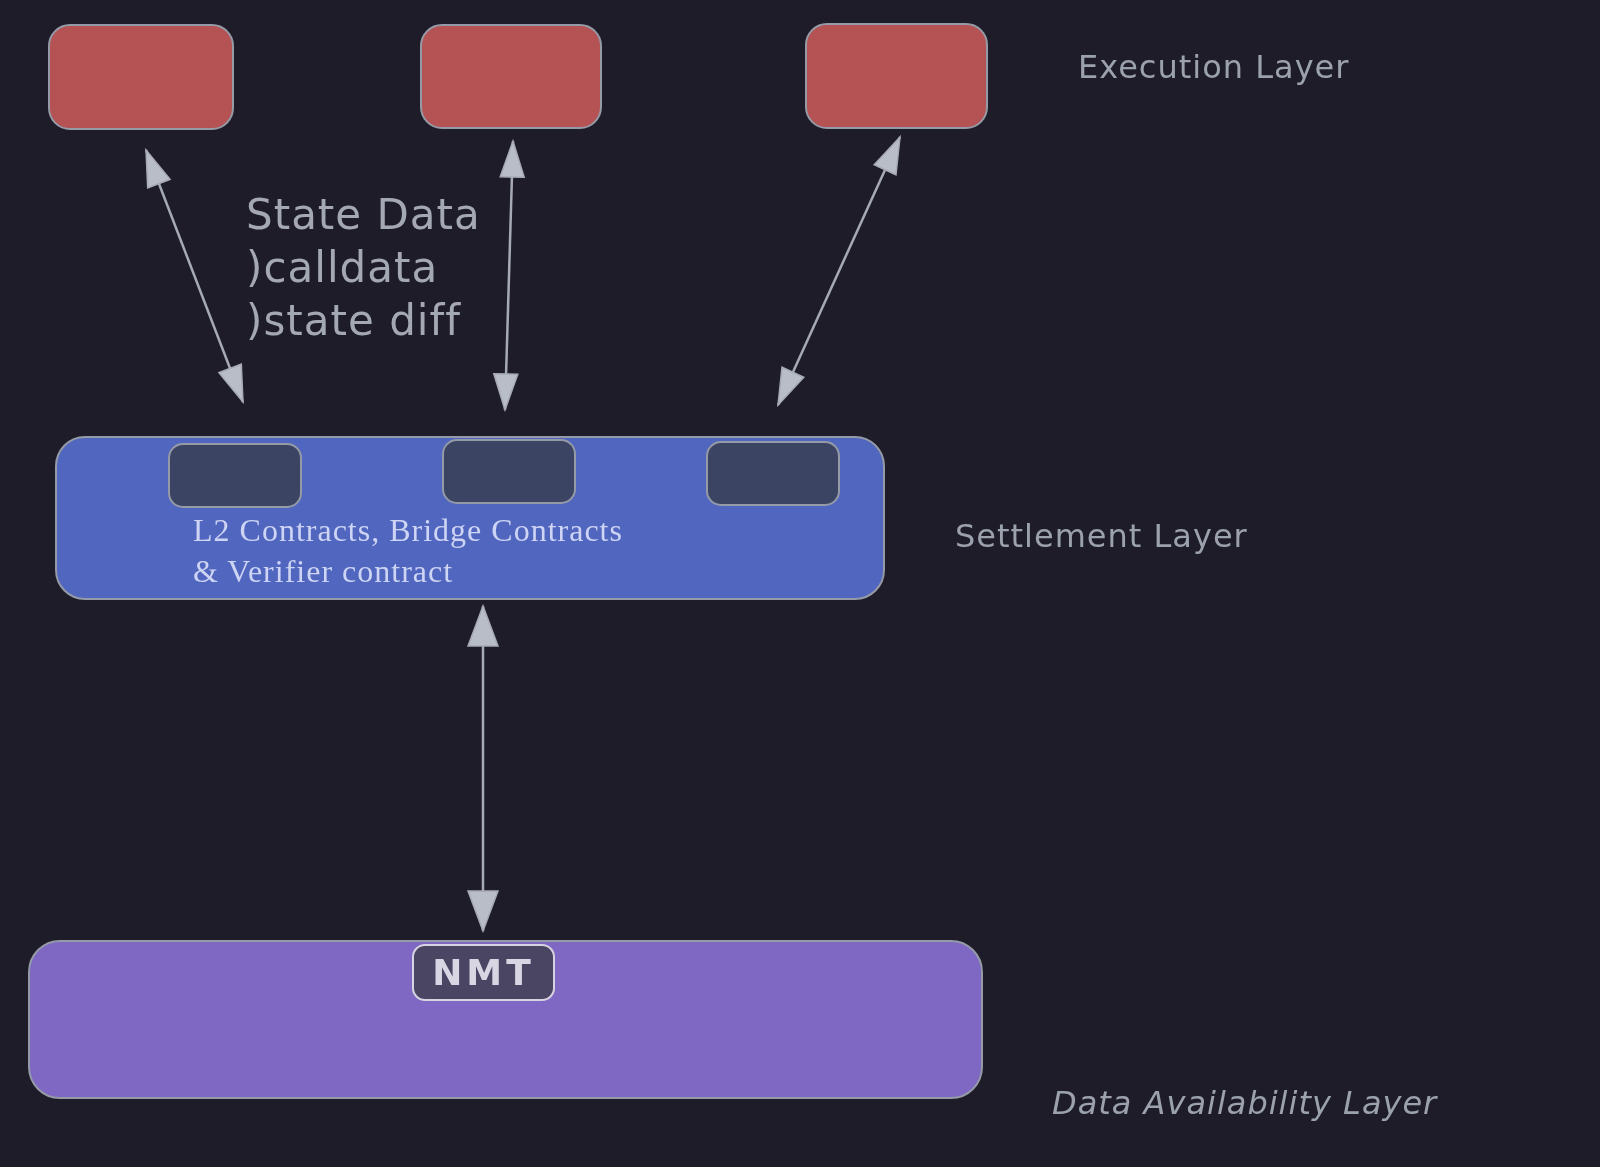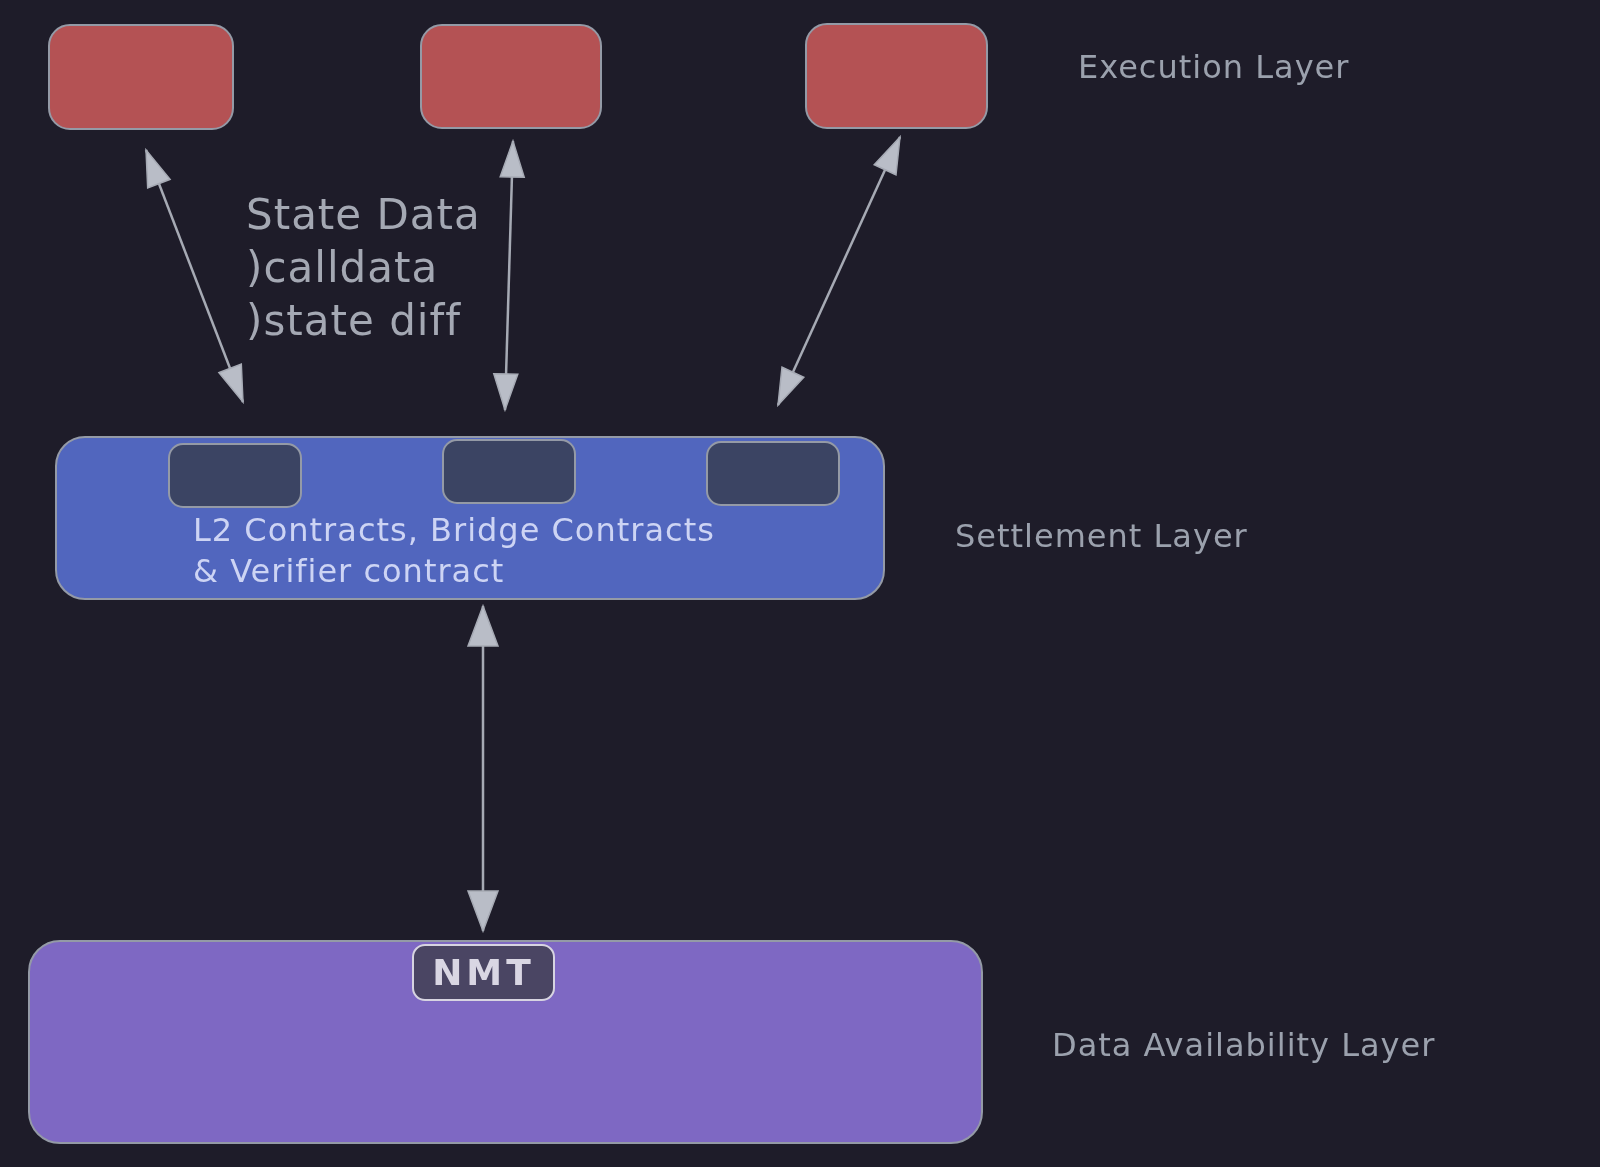--- a/index.html
+++ b/index.html
@@ -28,54 +28,54 @@
   .arrows line{stroke:var(--arrow-line);stroke-width:2.5;}
   .arrows polygon{fill:var(--arrow-head);stroke:var(--arrow-line);stroke-width:1.5;}
   .node{position:absolute;border:2px solid var(--box-border);box-sizing:border-box;}
   .red{background:var(--node-red);border-radius:22px;}
   .r1{left:48px;top:24px;width:186px;height:106px;}
   .r2{left:420px;top:24px;width:182px;height:105px;}
   .r3{left:805px;top:23px;width:183px;height:106px;}
   .settlement{
     position:absolute;left:55px;top:436px;width:830px;height:164px;
     background:var(--settlement-blue);border:2px solid var(--box-border);
-    border-radius:30px;box-sizing:border-box;
+    border-radius:30px;box-sizing:border-box;font-family:Liberation Serif, serif;
   }
   .slot{
     position:absolute;width:134px;height:65px;
     background:var(--slot-slate);border:2px solid var(--box-border);
     border-radius:15px;box-sizing:border-box;
   }
   .s1{left:111px;top:5px;}
   .s2{left:385px;top:1px;}
   .s3{left:649px;top:3px;}
   .settlement-text{
     position:absolute;left:136px;top:72px;
     font-size:32px;line-height:41px;color:var(--box-text);
     white-space:pre-line;letter-spacing:1px;
   }
   .da{
-    position:absolute;left:28px;top:940px;width:955px;height:204px;
+    position:absolute;left:28px;top:940px;width:955px;height:159px;
     background:var(--da-purple);border:2px solid var(--box-border);
     border-radius:32px;box-sizing:border-box;
   }
   .nmt{
     position:absolute;left:382px;top:2px;width:143px;height:57px;
     background:var(--badge-fill);border:2.5px solid var(--badge-border);
     border-radius:13px;box-sizing:border-box;
     display:flex;align-items:center;justify-content:center;
     font-size:36px;font-weight:bold;letter-spacing:4px;color:var(--badge-text);
   }
   .label{
     position:absolute;color:var(--label-text);
     font-size:32px;letter-spacing:1px;white-space:nowrap;
   }
   .exec-label{left:1078px;top:48px;}
   .settle-label{left:955px;top:517px;}
-  .da-label{left:1052px;top:1026px;}
+  .da-label{left:1052px;top:1084px;font-style:italic;}
   .annotation{
     position:absolute;left:246px;top:188px;
     font-size:42px;line-height:53px;color:var(--annotation-text);
     white-space:pre-line;letter-spacing:1px;
   }
 </style>
 </head>
 <body>
 
 <div class="canvas">

